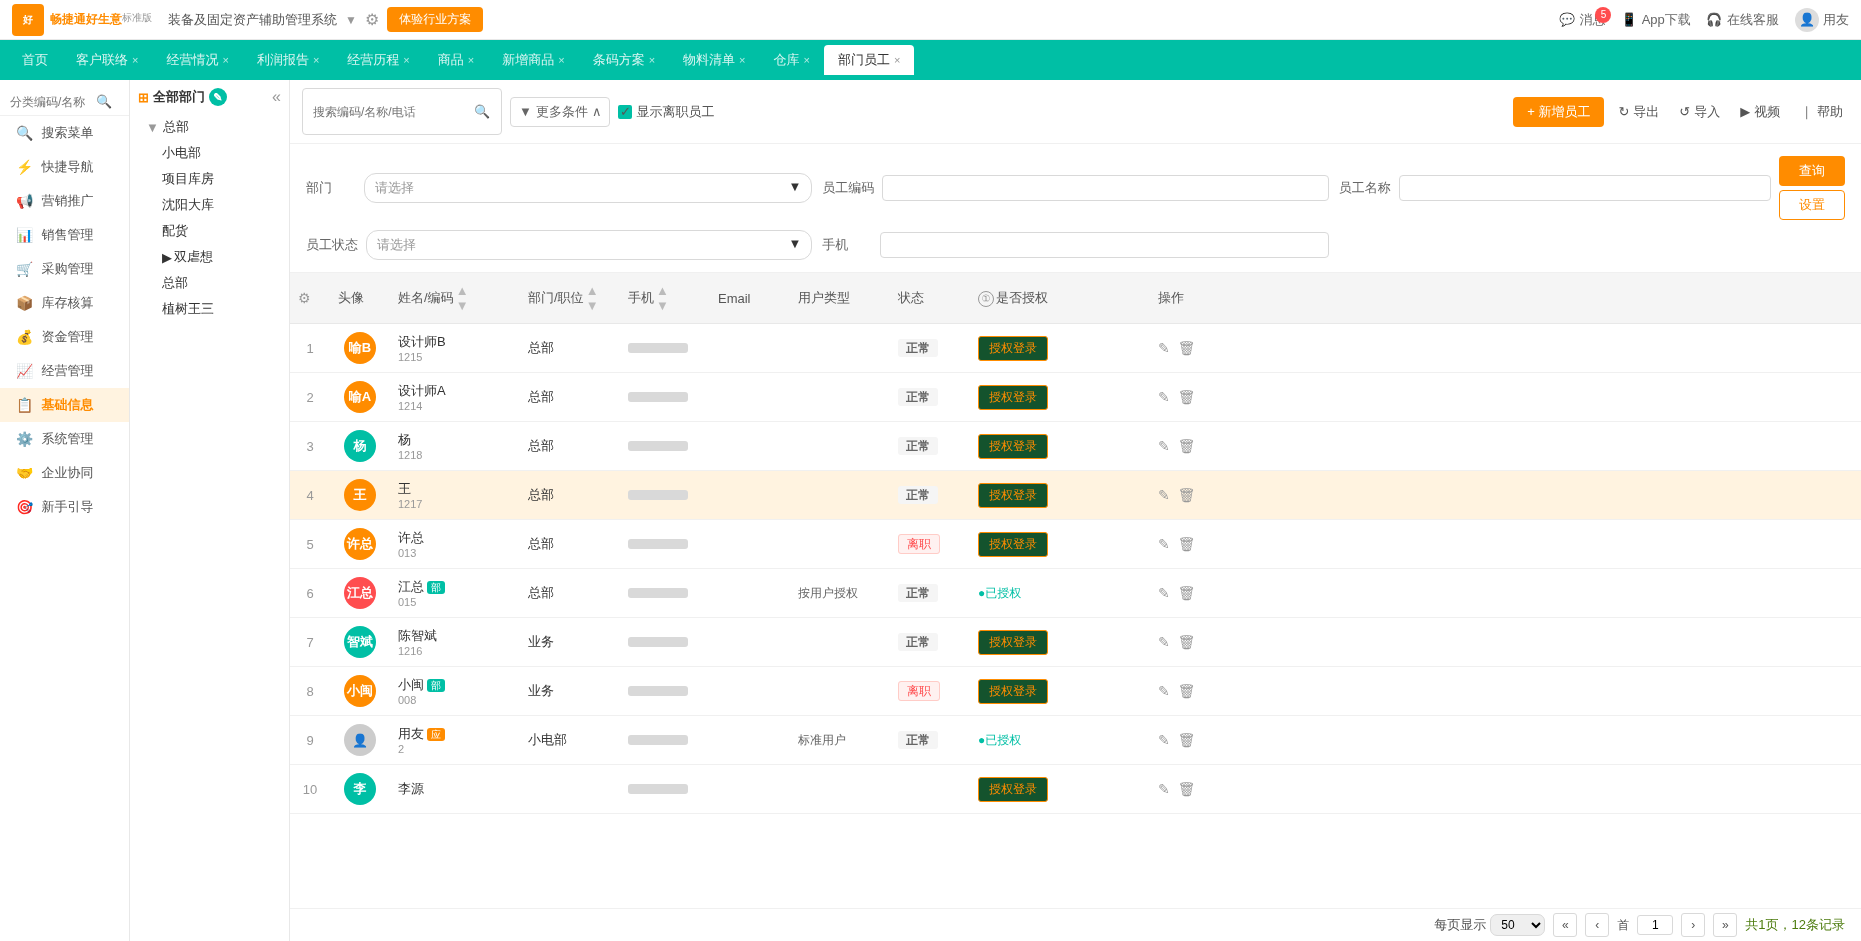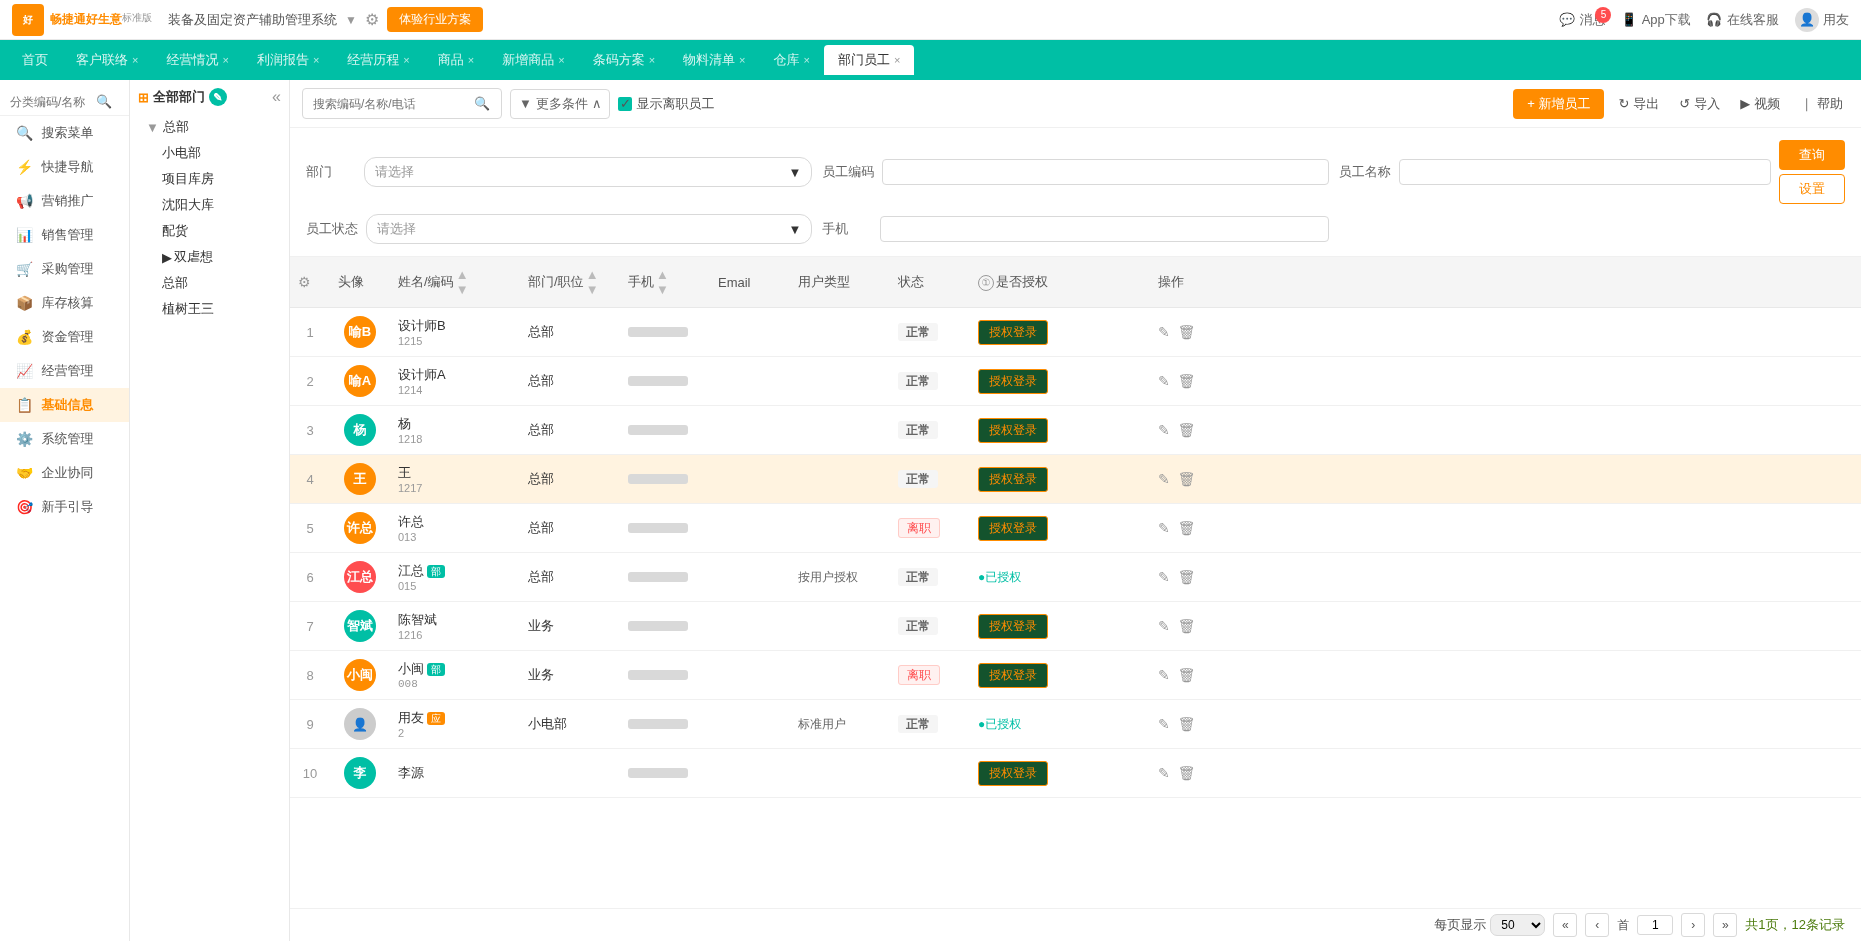--- a/index.html
+++ b/index.html
@@ -46,34 +46,34 @@
     .dept-header { display: flex; align-items: center; justify-content: space-between; margin-bottom: 8px; }
     .dept-title { font-size: 13px; font-weight: bold; color: #333; display: flex; align-items: center; gap: 4px; }
     .dept-tree { font-size: 13px; }
     .dept-node { padding: 4px 8px; cursor: pointer; color: #333; border-radius: 3px; }
 
     
     .right-panel { flex: 1; display: flex; flex-direction: column; overflow: hidden; }
 
     
     .toolbar { padding: 8px 12px; background: white; border-bottom: 1px solid #f0f0f0; display: flex; align-items: center; gap: 8px; }
-    .search-input { border: 1px solid #d9d9d9; border-radius: 4px; padding: 7px 10px; font-size: 12px; width: 200px; display: flex; align-items: center; gap: 6px; }
+    .search-input { border: 1px solid #d9d9d9; border-radius: 4px; padding: 15px 10px; font-size: 12px; width: 200px; display: flex; align-items: center; gap: 6px; }
     .search-input input { border: none; outline: none; font-size: 12px; width: 150px; }
     .filter-btn { display: flex; align-items: center; gap: 4px; color: #666; cursor: pointer; font-size: 12px; padding: 5px 8px; border: 1px solid #d9d9d9; border-radius: 4px; }
     .checkbox-wrap { display: flex; align-items: center; gap: 4px; font-size: 12px; color: #555; cursor: pointer; }
     .checkbox-icon { width: 14px; height: 14px; border: 2px solid #00bfa5; border-radius: 2px; display: flex; align-items: center; justify-content: center; }
     .add-btn { background: #ff8c00; color: white; border: none; padding: 6px 14px; border-radius: 4px; cursor: pointer; font-size: 13px; display: flex; align-items: center; gap: 4px; margin-left: auto; }
     .icon-btn { display: flex; align-items: center; gap: 4px; color: #555; cursor: pointer; font-size: 12px; padding: 5px 6px; }
 
     
     .filter-form { background: white; padding: 12px 16px; border-bottom: 1px solid #f0f0f0; display: grid; grid-template-columns: 1fr 1fr 1fr; gap: 10px; position: relative; }
     .form-row { display: flex; align-items: center; gap: 8px; }
     .form-label { color: #666; font-size: 13px; white-space: nowrap; min-width: 50px; }
     .form-input { border: 1px solid #d9d9d9; border-radius: 4px; padding: 5px 10px; font-size: 12px; flex: 1; outline: none; }
-    .form-select { border: 1px solid #d9d9d9; border-radius: 12px; padding: 5px 10px; font-size: 12px; flex: 1; background: white; display: flex; align-items: center; justify-content: space-between; cursor: pointer; }
+    .form-select { border: 1px solid #d9d9d9; border-radius: 12px; padding: 5px 10px; font-size: 12px; flex: 1; background: white; display: flex; justify-content: space-between; cursor: pointer; }
     .query-btn { background: #ff8c00; color: white; border: none; padding: 6px 20px; border-radius: 4px; cursor: pointer; font-size: 13px; }
     .set-btn { background: white; color: #ff8c00; border: 1px solid #ff8c00; padding: 5px 16px; border-radius: 4px; cursor: pointer; font-size: 13px; }
     .form-btns { display: flex; flex-direction: column; gap: 4px; justify-content: center; }
 
     
     .table-wrap { flex: 1; overflow: auto; background: white; }
     table { width: 100%; border-collapse: collapse; }
     thead th { background: #f5f5f5; padding: 10px 8px; font-size: 13px; color: #555; font-weight: normal; border-bottom: 1px solid #e8e8e8; white-space: nowrap; text-align: left; }
     tbody td { padding: 8px 8px; font-size: 13px; color: #333; border-bottom: 1px solid #f0f0f0; vertical-align: middle; }
     tbody tr.highlighted { background: #fff3e0; }
@@ -479,21 +479,21 @@
     </div>
                 </td>
               </tr>
               <tr>
                 <td class="row-num">8</td>
                 <td>
                   <div class="avatar" style="background:#ff8c00;margin:auto;">小闽</div>
                 </td>
                 <td>
                   <div>小闽<span class="dept-badge">部</span></div>
-                  <div style="color:#999;font-size:11px;font-family:Liberation Mono, monospace;">008</div>
+                  <div style="color:#999;font-size:11px;">008</div>
                 </td>
                 <td>业务</td>
                 <td><span class="phone-blur"></span></td>
                 <td></td>
                 <td><span class="user-type"></span></td>
                 <td><span class="status-resign">离职</span></td>
                 <td><button class="auth-btn">授权登录</button></td>
                 <td></td>
                 <td>
                   <div class="op-btns">

